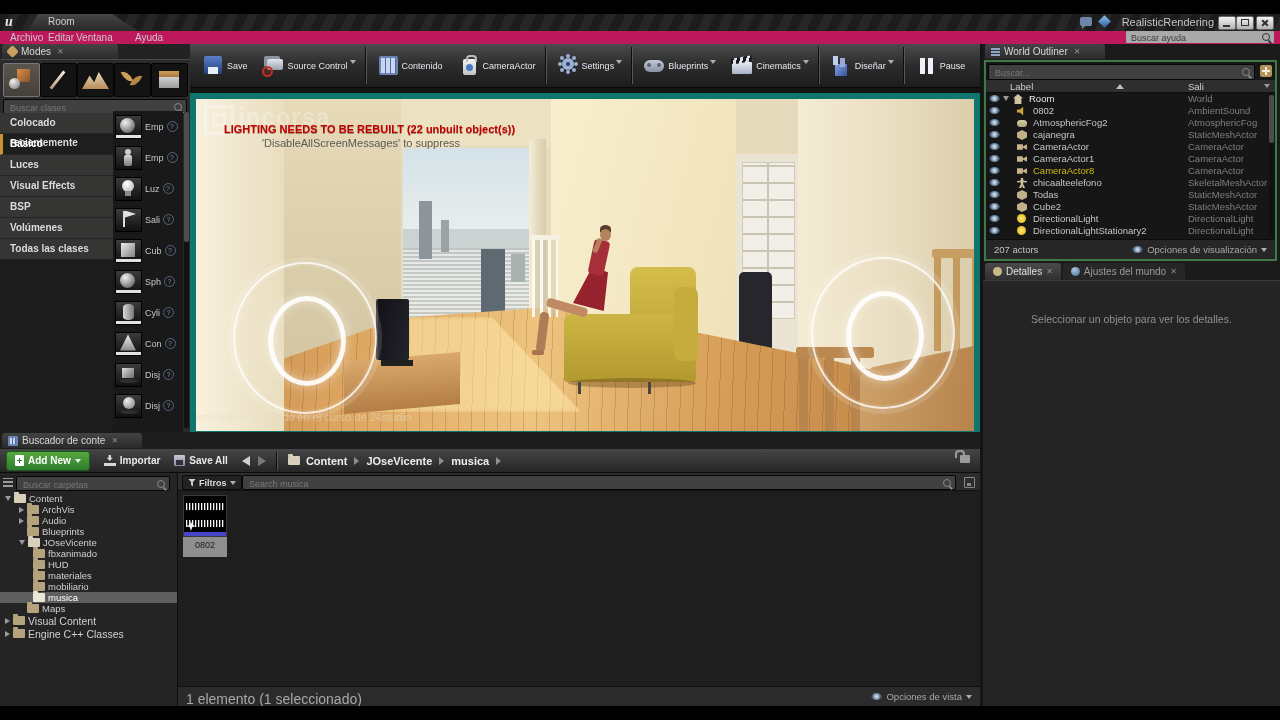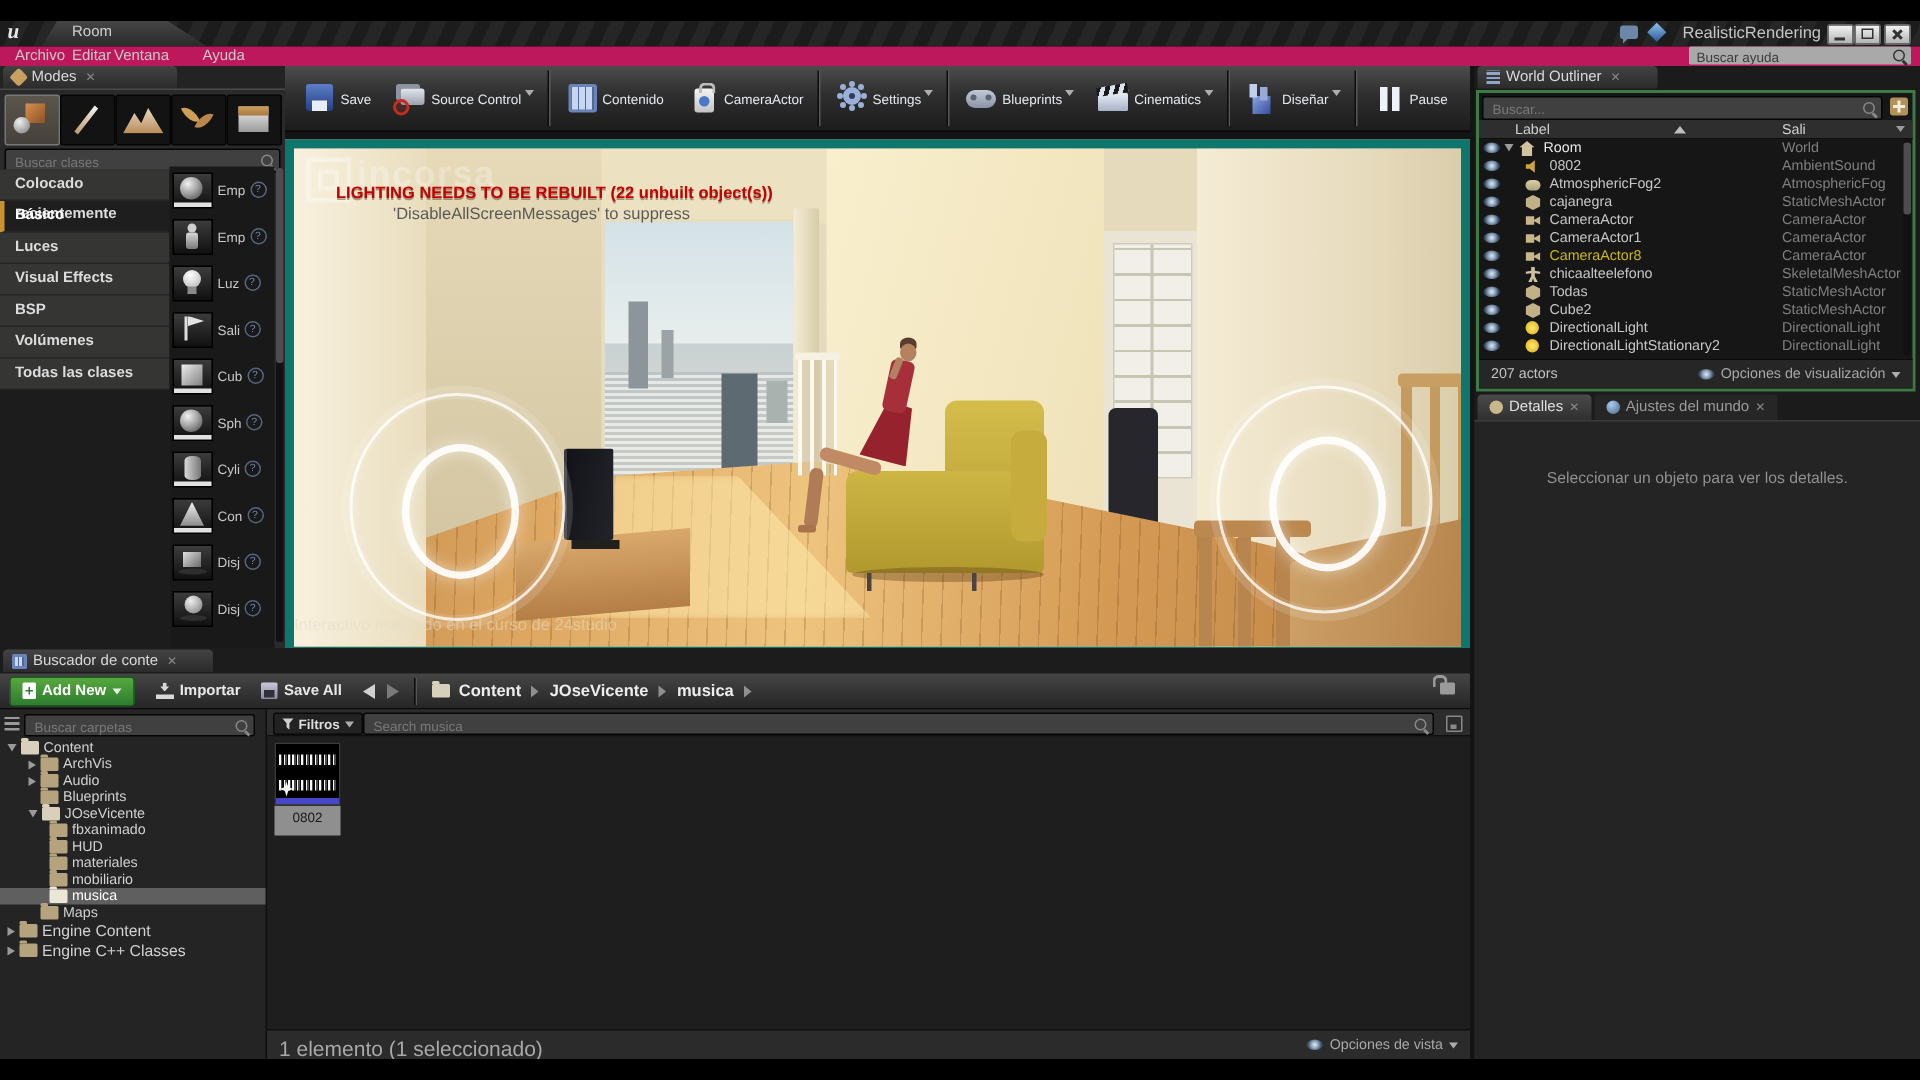--- a/index.html
+++ b/index.html
@@ -658,21 +658,21 @@
             <span>musica</span>
           </div>
         <div class="trow d1">
             <span class="exp none"></span>
             <span class="folder"></span>
             <span>Maps</span>
           </div>
         <div class="trow d0 big">
             <span class="exp"></span>
             <span class="folder"></span>
-            <span>Engine Content</span>
+            <span>Visual Content</span>
           </div>
         <div class="trow d0 big">
             <span class="exp"></span>
             <span class="folder"></span>
             <span>Engine C++ Classes</span>
           </div>
       </div>
     </div>
     <div class="cb-right">
       <div class="filterbar">

